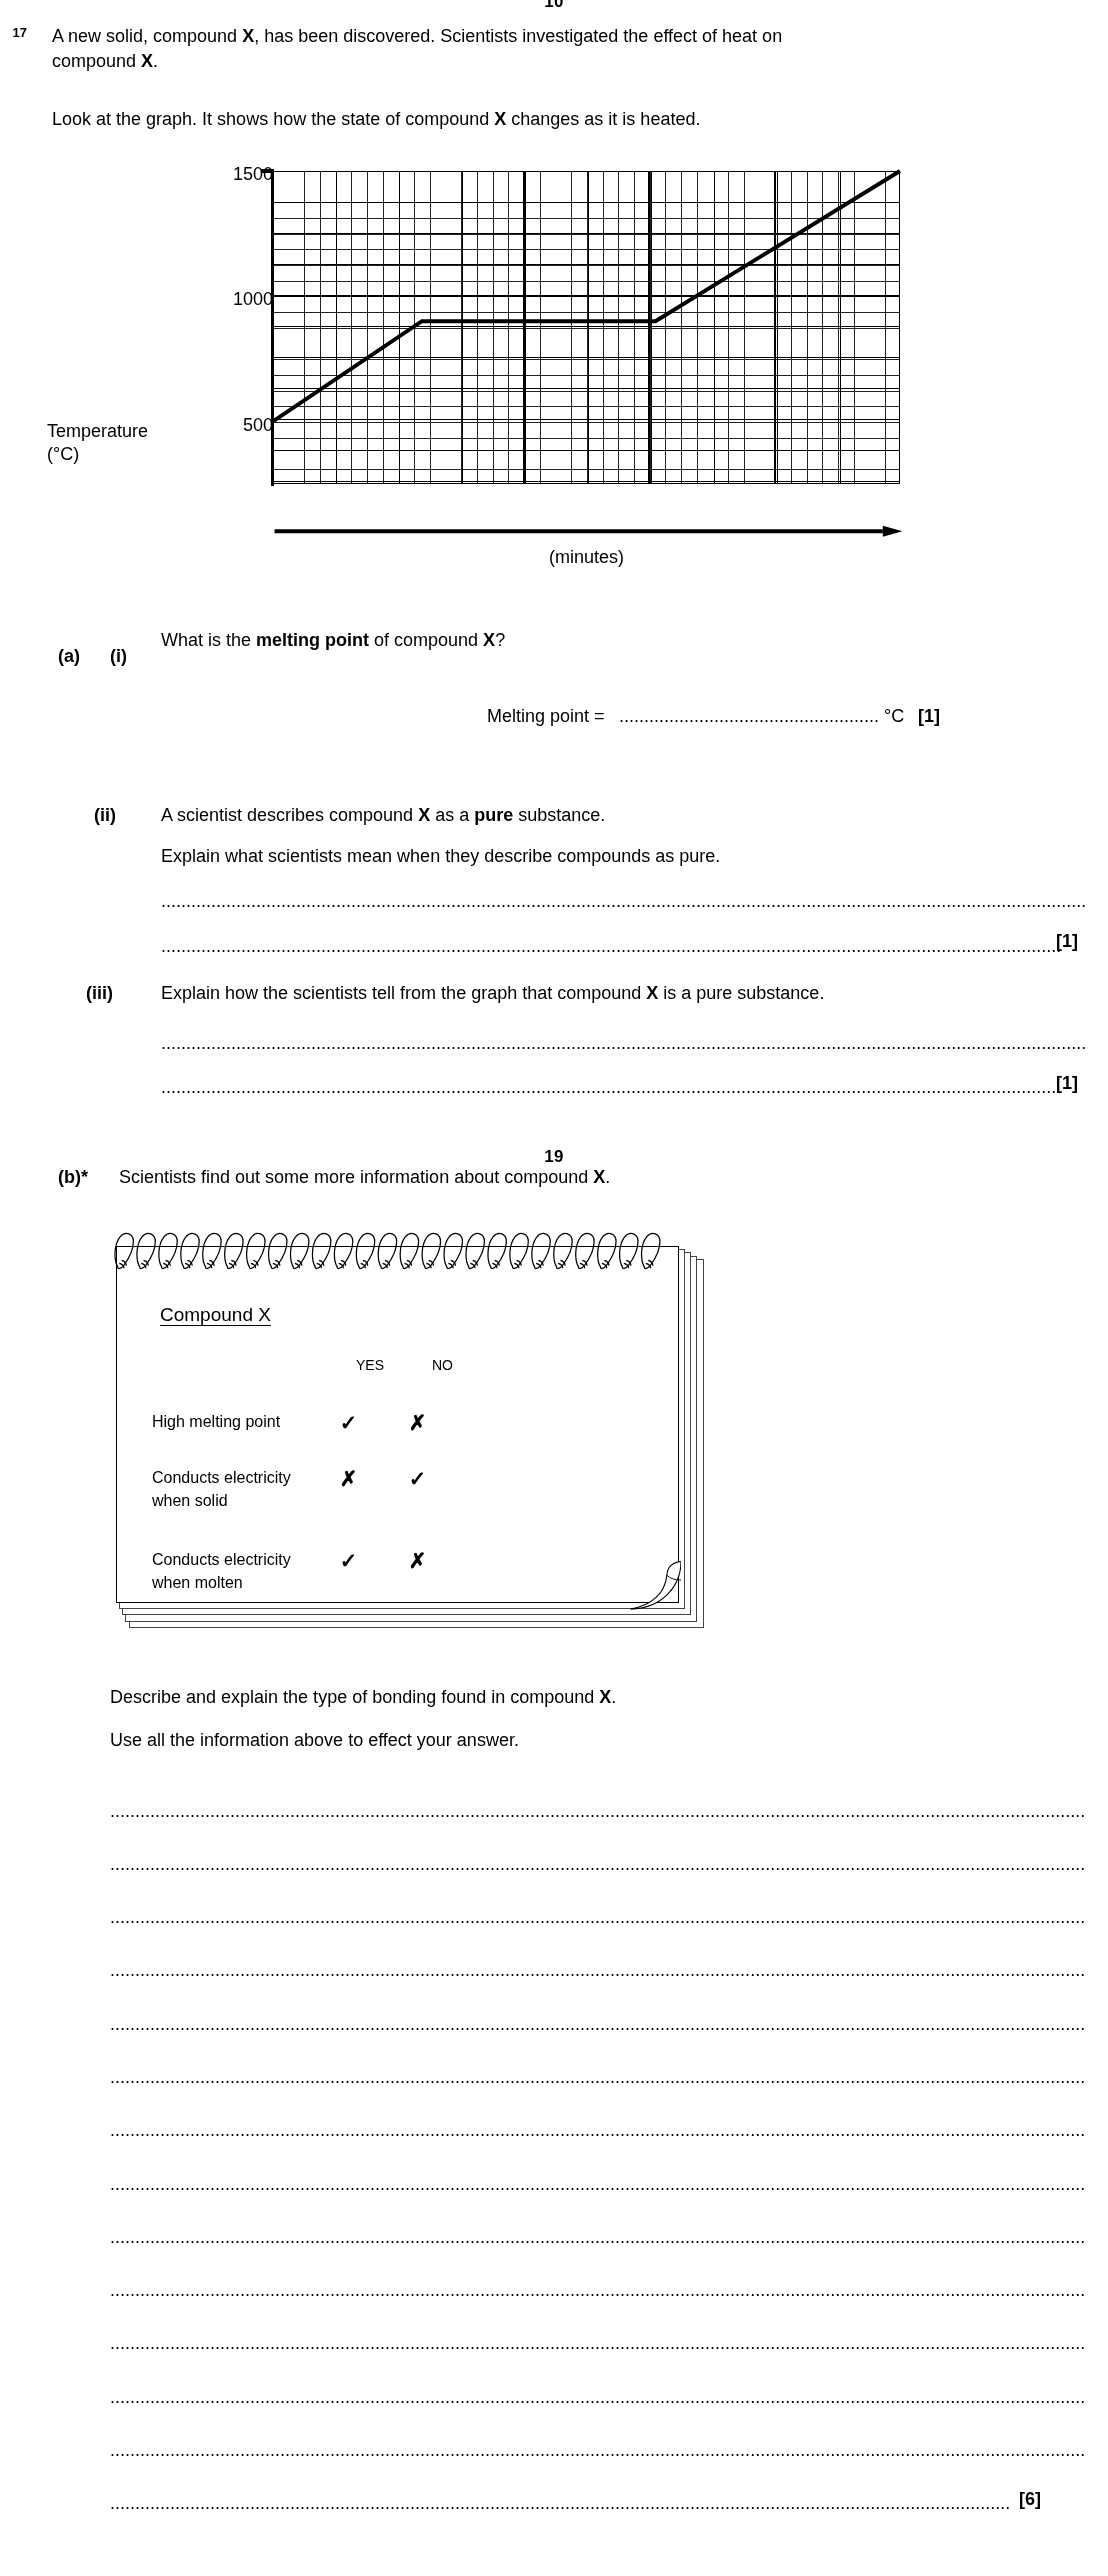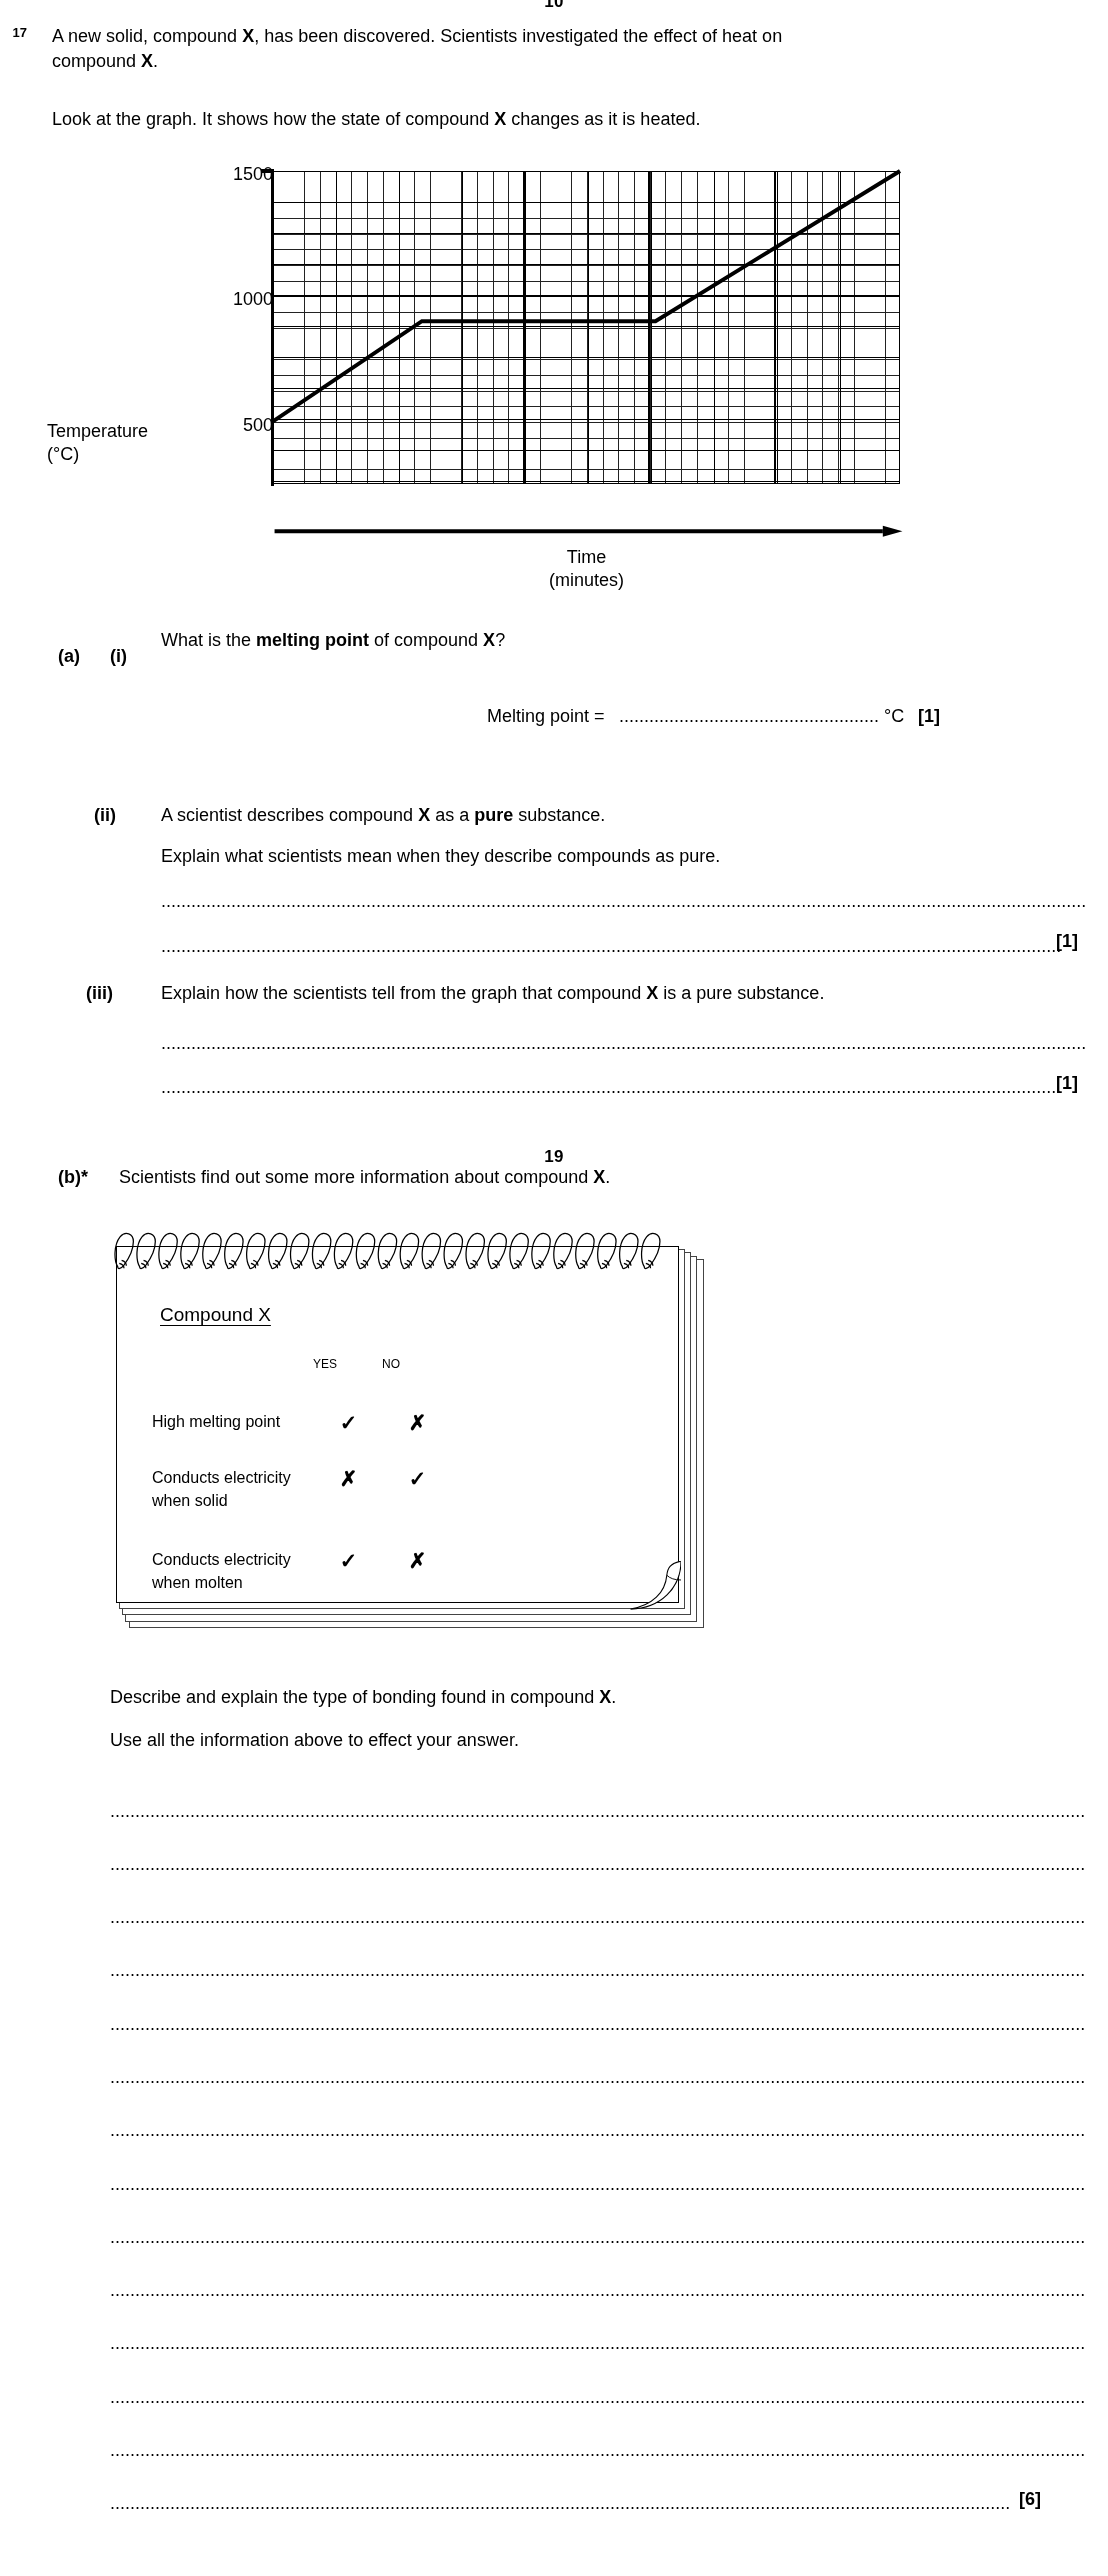--- a/index.html
+++ b/index.html
@@ -227,22 +227,22 @@
     position: absolute;
     left: 36px; top: 56px;
     font-size: 19px;
     text-decoration: underline;
     text-underline-offset: 3.9px;
     margin-left: 8px;
   }
   .pad-col-head {
     position: absolute;
     top: 110px;
-    font-size: 12px;
-    text-align: left;
+    font-size: 14px;
+    text-align: right;
     width: 71px;
   }
   #col-yes { left: 197px; }
   #col-no  { left: 266px; }
   .pad-row-label {
     position: absolute;
     left: 36px;
     font-size: 16px;
     line-height: 1.42;
     width: 172px;
@@ -305,21 +305,20 @@
       <polyline points="0,320 190,192 408,192 488,192 800,0" fill="none" stroke="#000" stroke-width="5" stroke-linejoin="miter" stroke-linecap="butt"></polyline>
     </svg>
   </div>
 
   <svg id="time-arrow" viewBox="0 0 805 16" preserveAspectRatio="none">
     <line x1="2" y1="8" x2="778" y2="8" stroke="#000" stroke-width="5"></line>
     <polygon points="778,1 803,8 778,15" fill="#000"></polygon>
   </svg>
 
   <div id="xlabel">
-    <div>Time</div>
     <div>(minutes)</div>
   </div>
 </div>
 
 <div class="part-label" style="left:58px; top:644px;">(a)</div>
 <div class="part-label" style="left:110px; top:644px;">(i)</div>
 <div class="part-text" style="left:161px; top:628px; width:925px;">What is the <b>melting point</b> of compound <b>X</b>?</div>
 
 <div class="part-text" style="left:487px; top:704px;">Melting point =</div>
 <div class="dots" style="left:619px; top:704px; width:259px;">....................................................</div>

